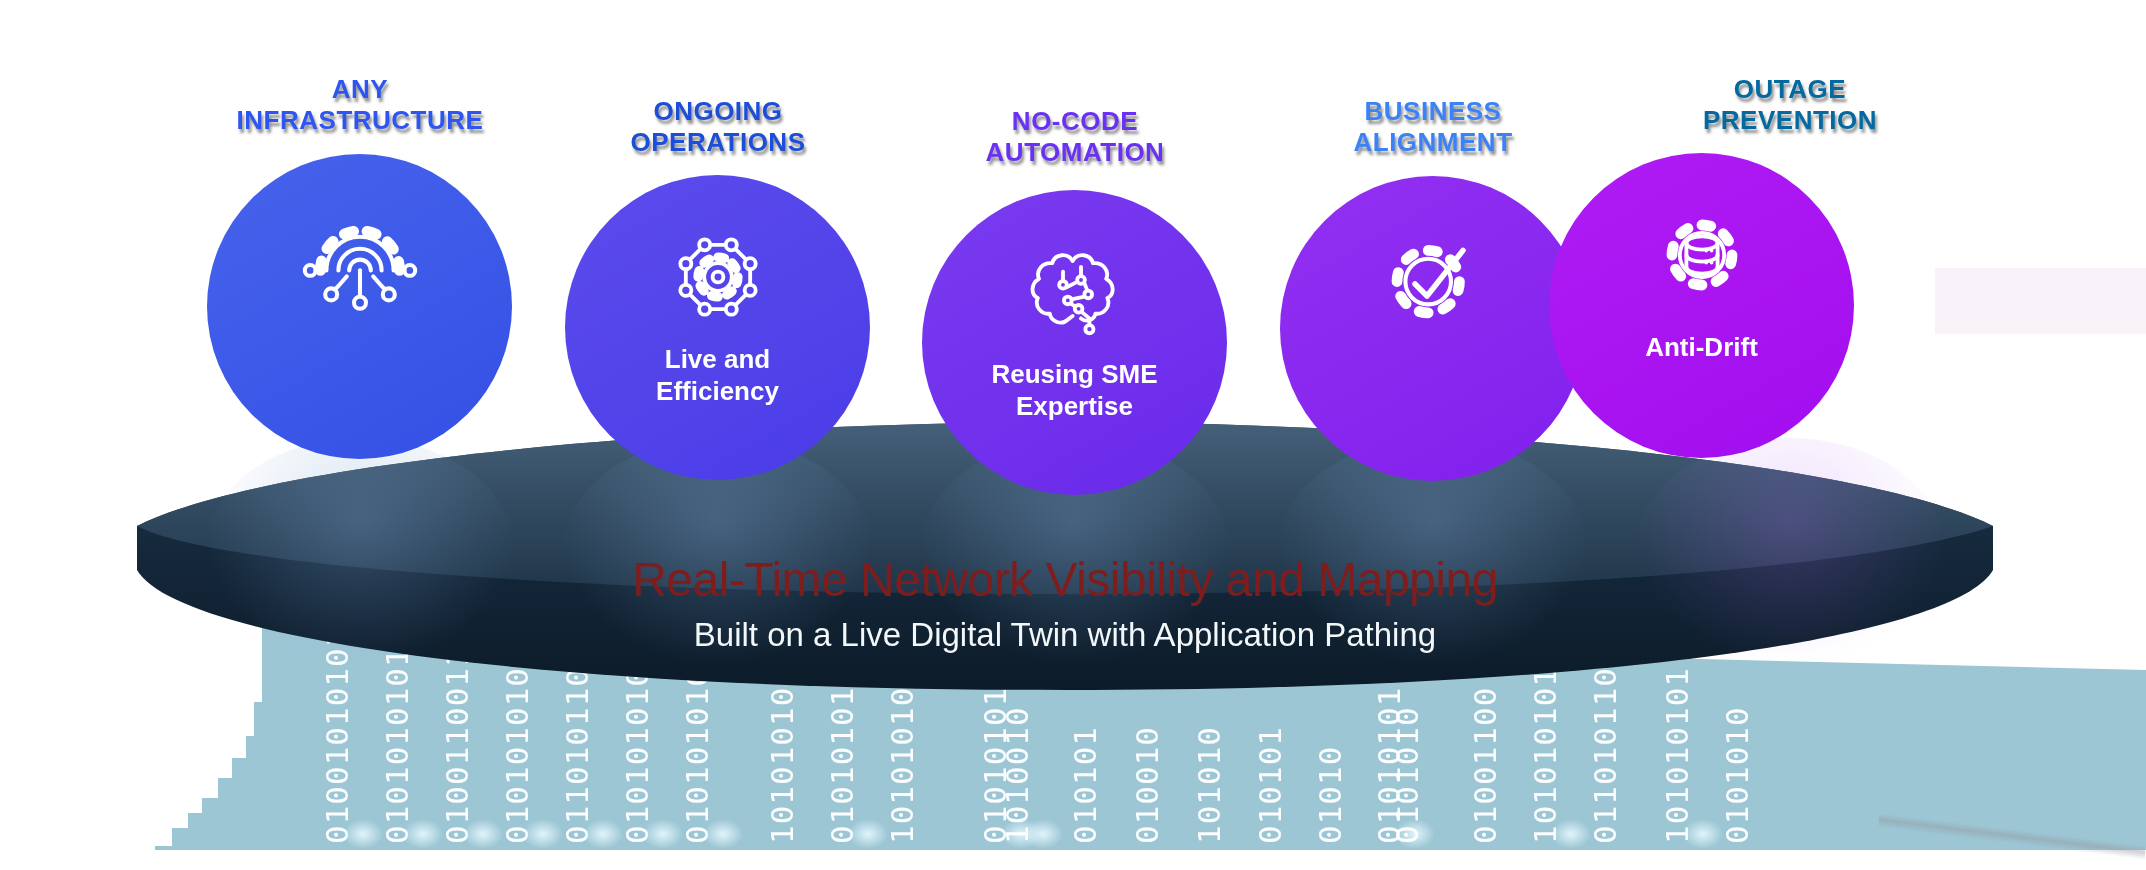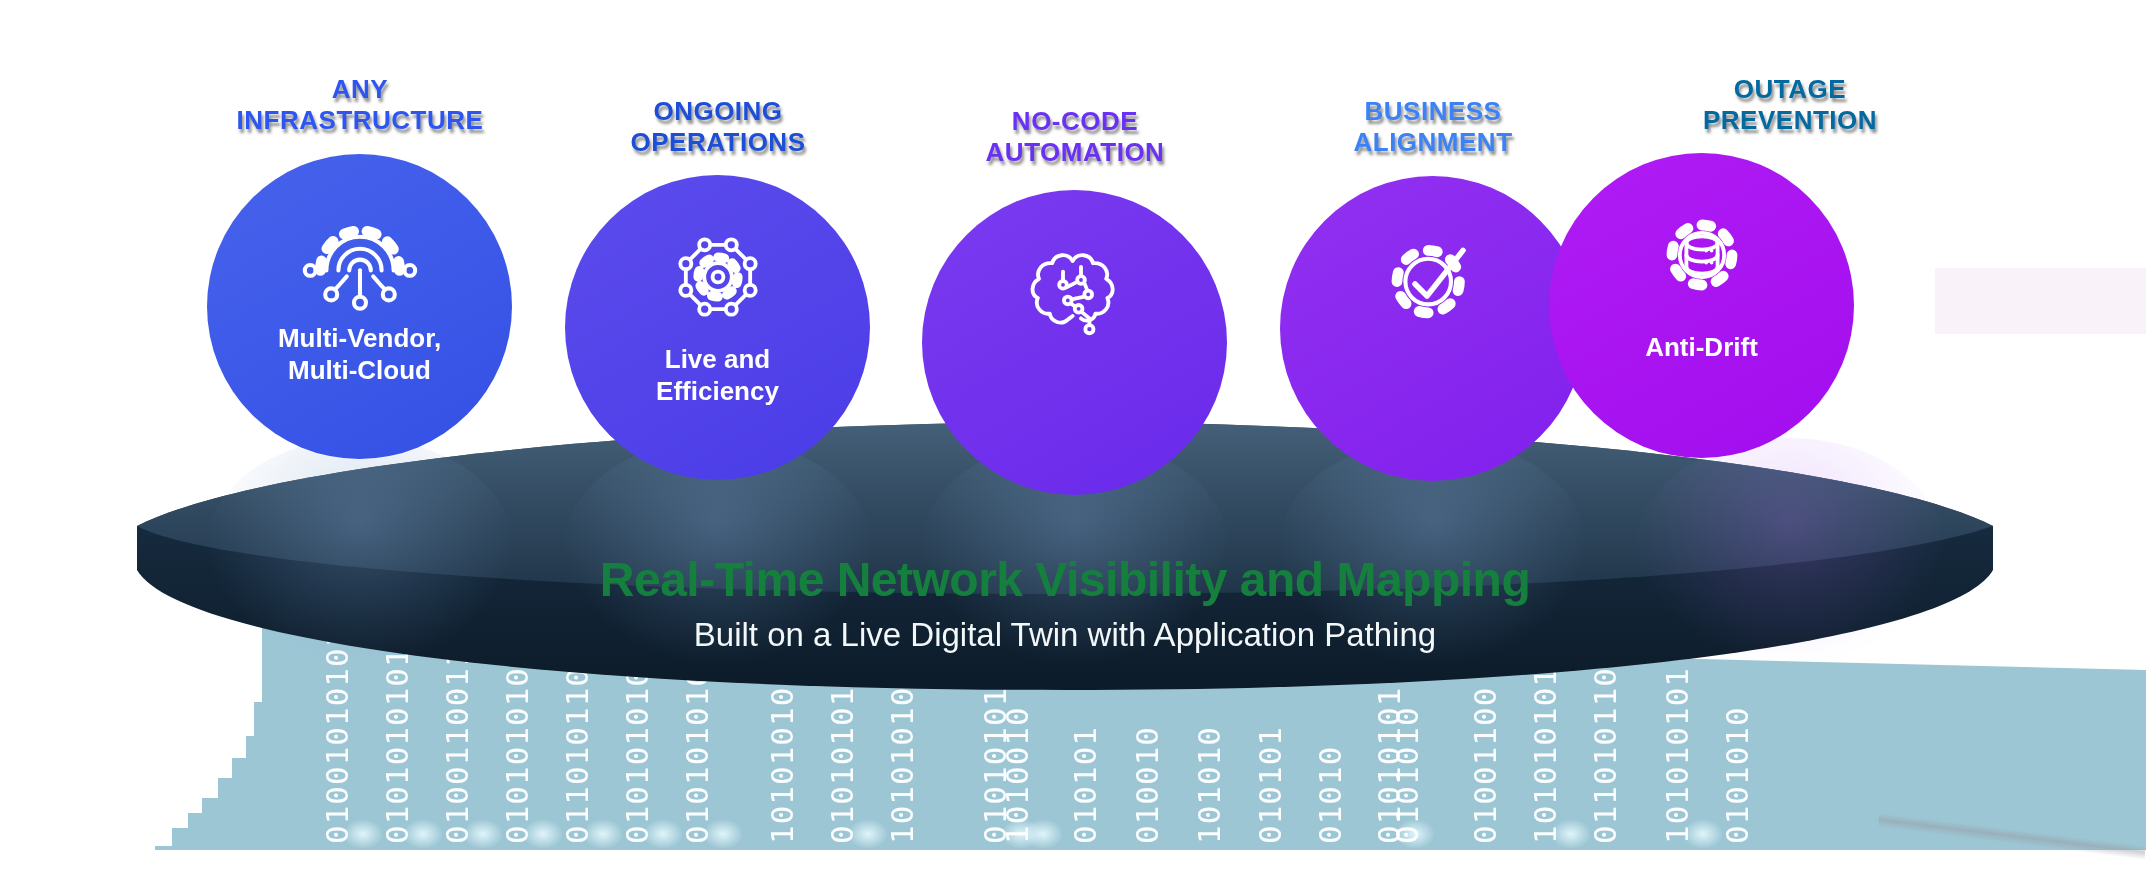--- a/index.html
+++ b/index.html
@@ -36,21 +36,21 @@
   .streak{
     position:absolute;left:1878px;top:818px;width:268px;height:34px;
     background:linear-gradient(183deg, rgba(255,255,255,0) 38%, rgba(148,152,158,0.45) 52%, rgba(255,255,255,0) 68%);
     transform:rotate(4deg);
   }
 
   
   .platform-svg{position:absolute;left:135px;top:418px;width:1860px;height:280px;}
   .platform-text{position:absolute;left:135px;top:0;width:1860px;text-align:center;}
   .platform-title{position:absolute;left:0;right:0;top:552px;
-    color:#15803d;font-size:48px;font-weight:bold;letter-spacing:-0.5px;}
+    color:#7f1d1d;font-size:48px;font-weight:normal;letter-spacing:-0.5px;}
   .platform-subtitle{position:absolute;left:0;right:0;top:616px;
     color:#f2f7fa;font-size:33px;font-weight:500;}
   .refl{position:absolute;top:438px;width:310px;height:225px;border-radius:50%;
     background:radial-gradient(ellipse at 50% 38%, rgba(125,162,208,0.30), rgba(125,162,208,0) 72%);}
   .refl.purple{background:radial-gradient(ellipse at 50% 38%, rgba(178,110,245,0.22), rgba(178,110,245,0) 72%);}
 
   
   .pillar-header{
     position:absolute;width:280px;text-align:center;
     font-size:26px;font-weight:800;letter-spacing:0.5px;line-height:31px;
@@ -209,21 +209,20 @@
           <path d="M39 67 L32 75 L29 78"></path>
             <circle cx="26" cy="82" r="5"></circle>
           <path d="M61 67 L68 75 L71 78"></path>
             <circle cx="74" cy="82" r="5"></circle>
           <path d="M20 62 L13 62"></path>
             <circle cx="8.5" cy="62" r="4.5"></circle>
           <path d="M80 62 L87 62"></path>
             <circle cx="91.5" cy="62" r="4.5"></circle>
         </svg>
       </div>
-      <div class="pillar-label">Multi-Vendor, Multi-Cloud</div>
     </div>
   </div>
 
   <div class="pillar p2">
     <div class="pillar-header" style="color: #1d4ed8;">ONGOING OPERATIONS</div>
     <div class="circle" style="background: linear-gradient(150deg, rgb(92, 76, 237), rgb(74, 60, 231));">
       <div class="pillar-icon">
         <svg viewBox="0 0 100 100" fill="none" stroke="#ffffff" stroke-width="3.2" stroke-linecap="round" stroke-linejoin="round">
           <path d="M76.8 61.1 L61.1 76.8 L38.9 76.8 L23.2 61.1 L23.2 38.9 L38.9 23.2 L61.1 23.2 L76.8 38.9 Z"></path>
           <circle cx="50" cy="50" r="16.5" stroke-width="8" stroke-dasharray="5.2 7.7"></circle>
@@ -260,20 +259,21 @@
           <path d="M58 43 L60 48"></path>
             <circle cx="61" cy="52" r="3.2"></circle>
           <path d="M57 54 L48 56"></path>
             <circle cx="44" cy="57" r="3.2"></circle>
           <path d="M47 60 L50 62"></path>
             <circle cx="53" cy="64" r="3.2"></circle>
           <path d="M56 67 L62 72 L62 77"></path>
             <circle cx="62" cy="81" r="3.4"></circle>
         </svg>
       </div>
+      <div class="pillar-label">Reusing SME Expertise</div>
     </div>
   </div>
 
   <div class="pillar p4">
     <div class="pillar-header" style="color: #3b82f6;">BUSINESS ALIGNMENT</div>
     <div class="circle" style="background: linear-gradient(150deg, rgb(146, 48, 242), rgb(129, 32, 236));">
       <div class="pillar-icon">
         <svg viewBox="0 0 100 100" fill="none" stroke="#ffffff" stroke-width="3.4" stroke-linecap="round" stroke-linejoin="round">
           <circle cx="46" cy="53" r="26" stroke-width="9" stroke-dasharray="7.6 12.8"></circle>
           <circle cx="46" cy="53" r="19"></circle>

